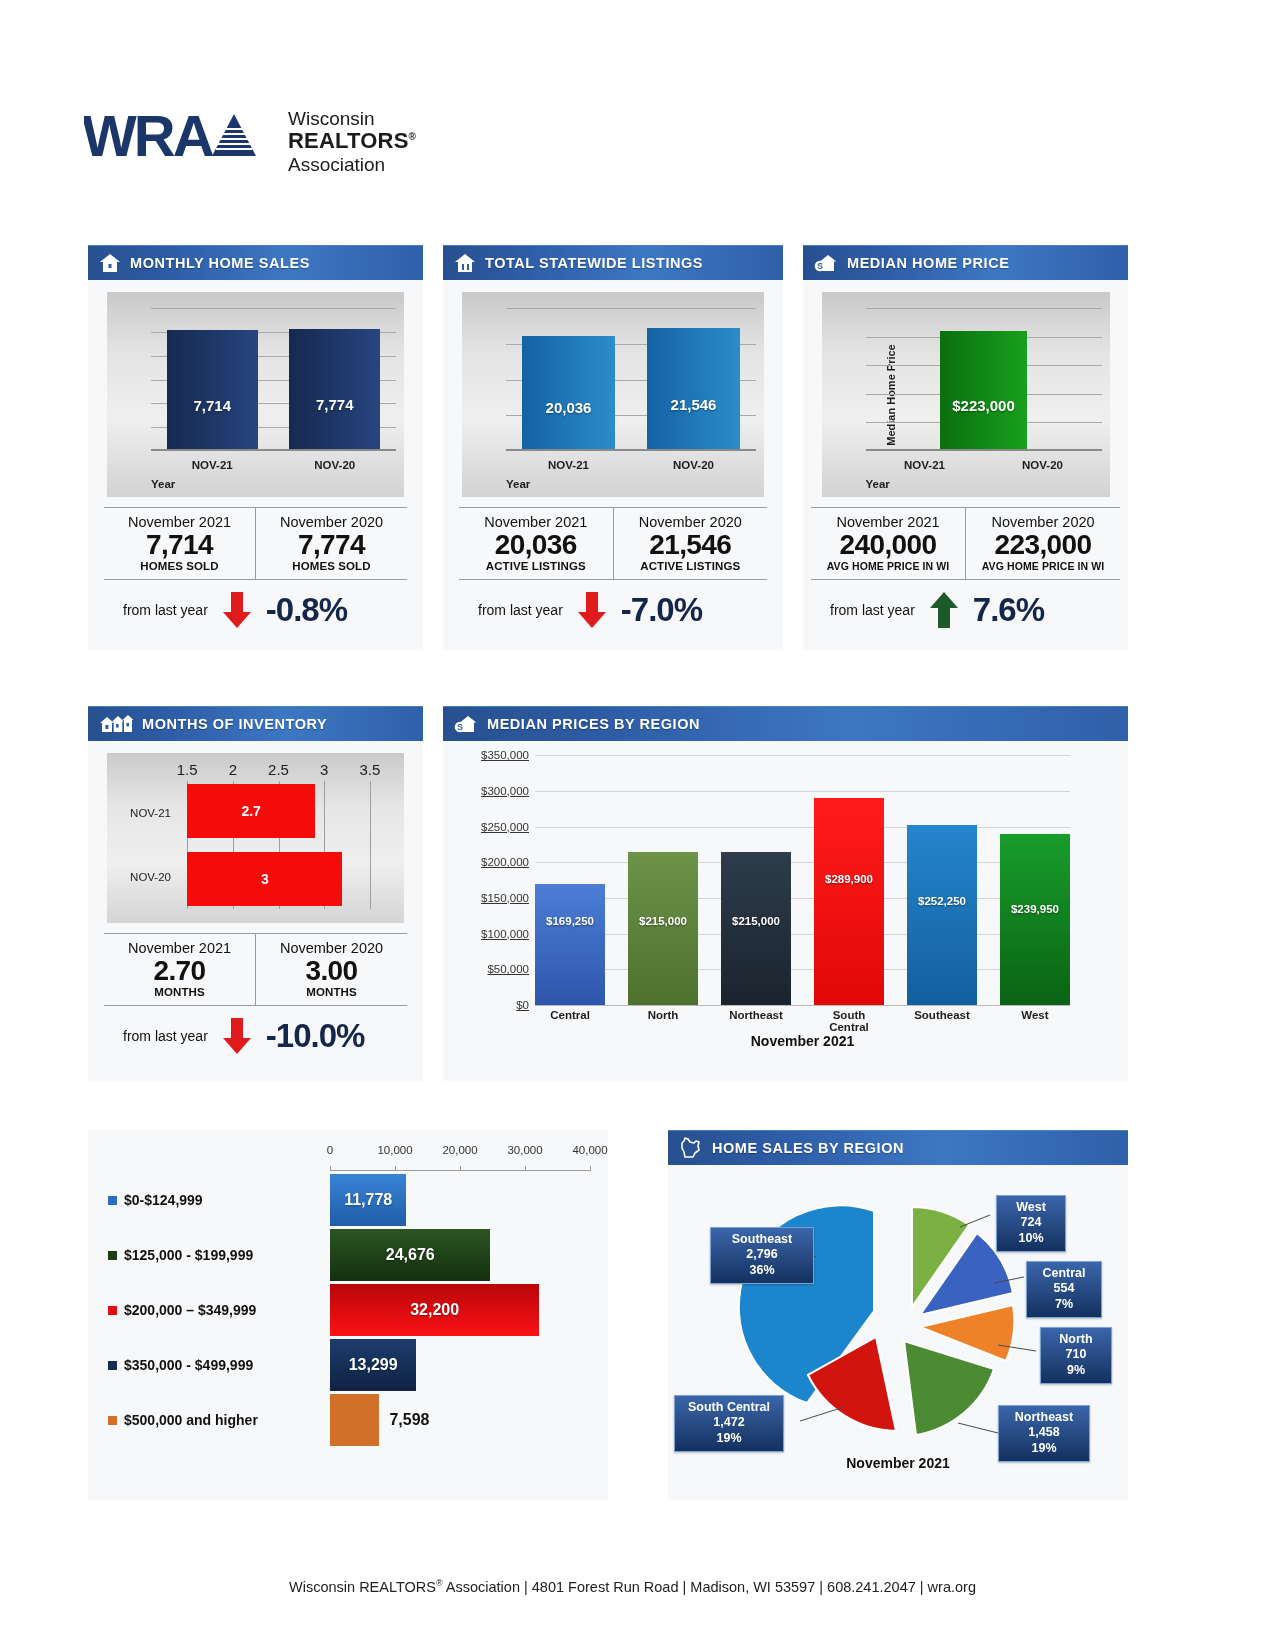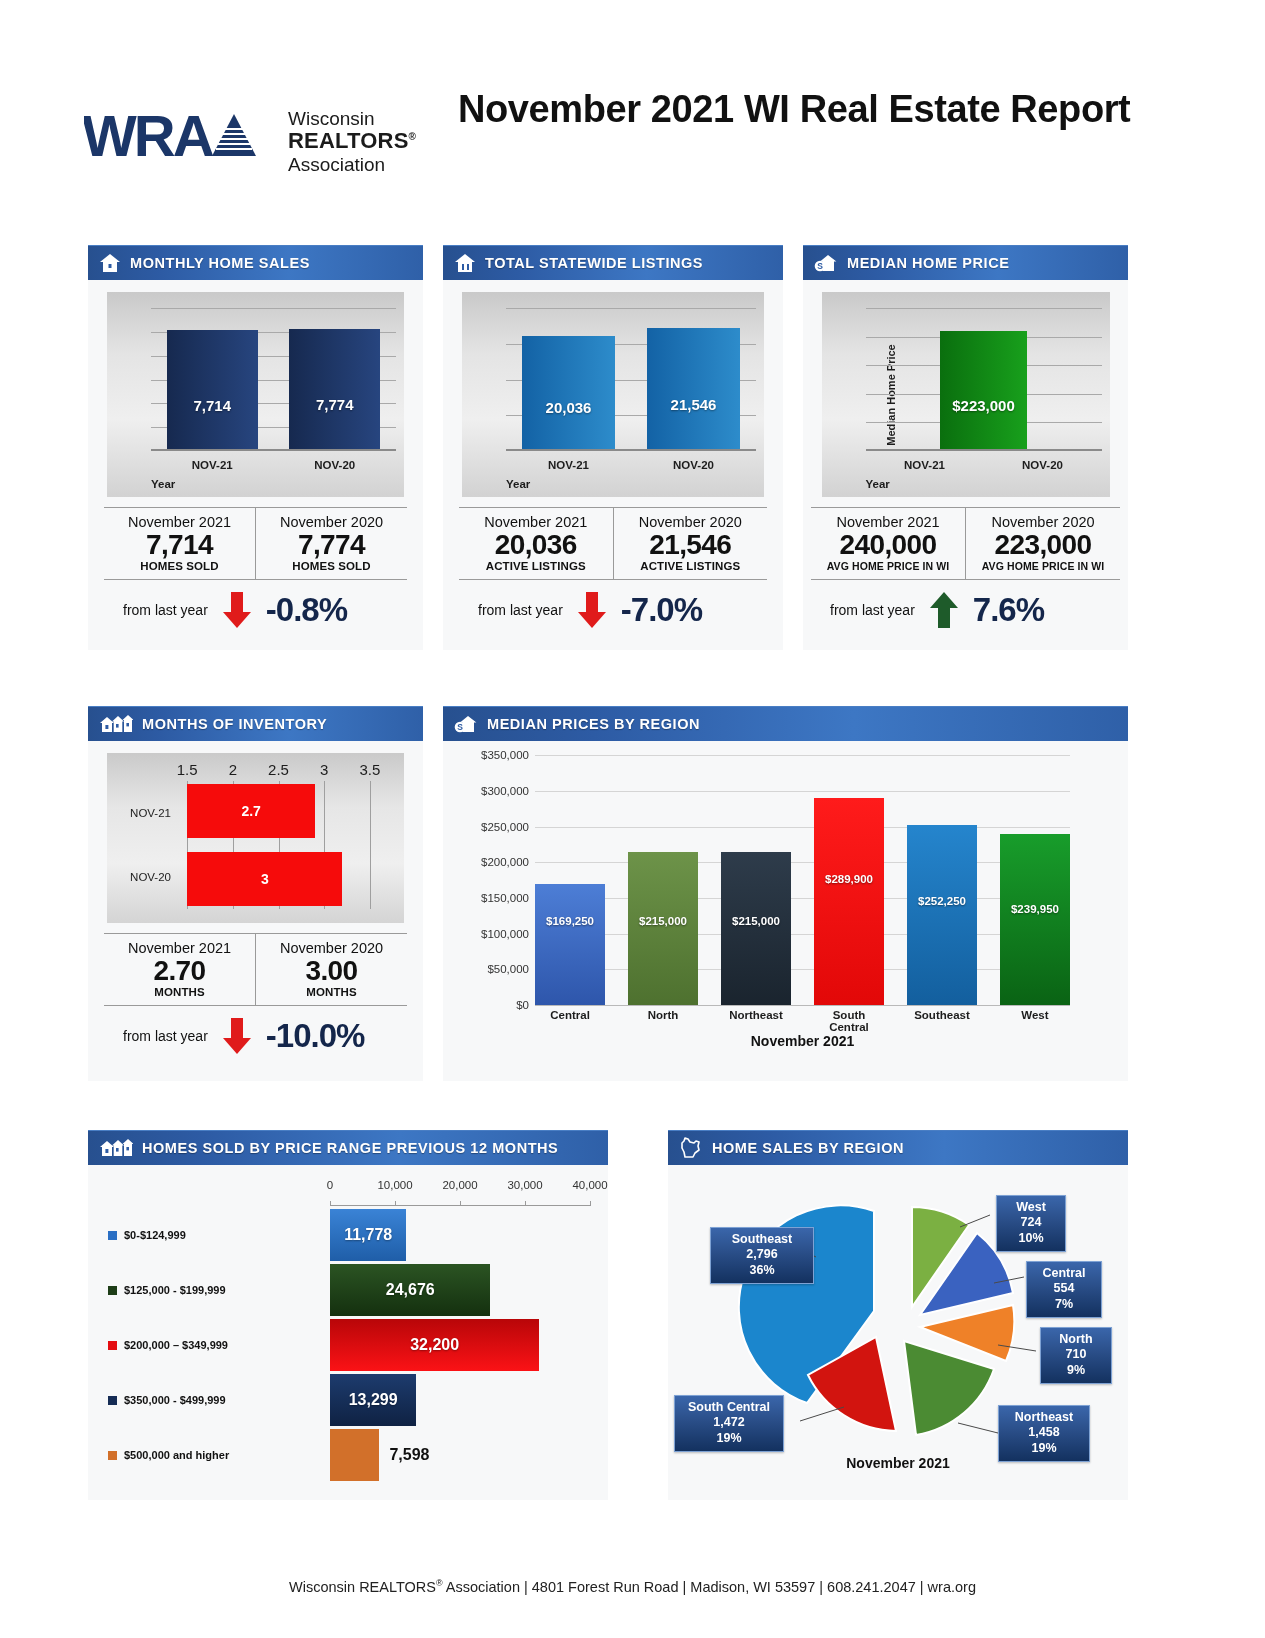--- a/index.html
+++ b/index.html
@@ -106,21 +106,21 @@
     position: absolute; left: 8px; width: 56px; top: 28px; bottom: 14px;
     display: flex; flex-direction: column; justify-content: center; gap: 14px;
   }
   .hc-ylabels div { height: 50px; display: flex; align-items: center; justify-content: flex-end;
     font-size: 11.5px; color: #1d1d1d; }
 
   
   .mpr-body { position: relative; height: 330px; }
   .mpr-ylab { position: absolute; left: 14px; top: 14px; width: 72px; height: 250px; }
   .mpr-ylab span { position: absolute; right: 0; transform: translateY(-50%);
-    font-size: 11.5px; color: #333; white-space: nowrap; }
+    font-size: 11.5px; color: #333; white-space: nowrap; text-decoration: underline; }
   .mpr-plot { position: absolute; left: 92px; right: 58px; top: 14px; height: 250px; }
   .mpr-plot .grid { position: absolute; left: 0; right: 0; height: 1px; background: #d5d5d5; }
   .mpr-bars { position: absolute; inset: 0; display: flex; align-items: flex-end;
     justify-content: space-between; }
   .mpr-bar { width: 13.1%; position: relative; display: flex; align-items: center; justify-content: center; }
   .mpr-bar b { position: absolute; bottom: 78px; color: #fff; font-size: 11.5px; font-weight: bold;
     text-shadow: 0 1px 2px rgba(0,0,0,.45); white-space: nowrap; }
   .mpr-xlabels { position: absolute; left: 92px; right: 58px; top: 268px;
     display: flex; justify-content: space-between; }
   .mpr-xlabels span { width: 13.1%; text-align: center; font-size: 11.5px; font-weight: bold; color: #1d1d1d; }
@@ -131,21 +131,21 @@
   .hspr-body { position: relative; height: 330px; }
   .hspr-ticks { position: absolute; left: 242px; right: 18px; top: 14px; height: 20px; }
   .hspr-ticks span { position: absolute; transform: translateX(-50%); font-size: 11.5px; color: #333; }
   .hspr-axis { position: absolute; left: 242px; right: 18px; top: 40px; height: 1px; background: #9a9a9a; }
   .hspr-axis i { position: absolute; top: -4px; width: 1px; height: 5px; background: #9a9a9a; }
   .hspr-rows { position: absolute; left: 0; right: 18px; top: 44px; bottom: 8px; }
   .hspr-row { height: 52px; margin-bottom: 3px; position: relative; display: flex; align-items: center; }
   .hspr-legend { width: 242px; display: flex; align-items: center; gap: 7px;
     padding-left: 20px; flex: 0 0 242px; }
   .hspr-legend i { width: 9px; height: 9px; flex: 0 0 9px; }
-  .hspr-legend span { font-size: 11px; font-weight: bold; color: #111; white-space: nowrap; }
+  .hspr-legend span { font-size: 14px; font-weight: bold; color: #111; white-space: nowrap; }
   .hspr-track { position: relative; flex: 1; height: 100%; }
   .hspr-bar { position: absolute; left: 0; top: 0; bottom: 0; display: flex;
     align-items: center; justify-content: center; }
   .hspr-bar b { color: #fff; font-size: 16px; font-weight: bold; text-shadow: 0 1px 2px rgba(0,0,0,.35); }
   .hspr-bar b.out { position: absolute; left: calc(100% + 10px); color: #111; text-shadow: none; }
 
   
   .pie-body { position: relative; height: 330px; }
   .pie-wrap { position: absolute; left: 0; top: 0; width: 100%; height: 300px; }
   .pie-cap { position: absolute; left: 0; right: 0; top: 290px; text-align: center;
@@ -179,21 +179,20 @@
           </g>
         </svg>
       </div>
       <div class="wra-sub">
         <div class="l1">Wisconsin</div>
         <div class="l2"><span>REALTORS</span><sup>®</sup></div>
         <div class="l3">Association</div>
       </div>
     </div>
     <div class="title-block">
-      <div class="main-title">November 2021 WI Real Estate Report</div>
     </div>
   </div>
 
   <div class="card" style="left:88px; top:245px; width:335px; height:405px;">
     <div class="card-head">
       <span class="ico">
         <svg width="22" height="20" viewBox="0 0 22 20">
             <path d="M11 1 1 9h3v10h14V9h3z" fill="#fff"></path>
             <rect x="9.5" y="11" width="3" height="4" fill="#2d5ba4"></rect>
           </svg>
@@ -493,33 +492,20 @@
         <span>Northeast</span>
         <span>South Central</span>
         <span>Southeast</span>
         <span>West</span>
       </div>
       <div class="mpr-xtitle">November 2021</div>
     </div>
   </div>
 
   <div class="card" style="left:88px; top:1130px; width:520px; height:370px;">
-    <div class="card-head">
-      <span class="ico">
-        <svg width="34" height="20" viewBox="0 0 34 20">
-          <path d="M8 3 1 9h2v9h10V9h2z" fill="#fff"></path>
-          <path d="M19 2 13 7.5h1.7V18h8.6V7.5H25z" fill="#fff"></path>
-          <path d="M29 1 23.5 6h1.5v12h8V6h1.5z" fill="#fff"></path>
-          <rect x="6.4" y="11" width="3" height="4" fill="#2d5ba4"></rect>
-          <rect x="17" y="10" width="2.6" height="3.6" fill="#2d5ba4"></rect>
-          <rect x="27.4" y="9" width="2.6" height="3.4" fill="#2d5ba4"></rect>
-        </svg>
-      </span>
-      <span class="title">HOMES SOLD BY PRICE RANGE PREVIOUS 12 MONTHS</span>
-    </div>
     <div class="hspr-body">
       <div class="hspr-ticks">
         <span style="left:0%">0</span>
         <span style="left:25%">10,000</span>
         <span style="left:50%">20,000</span>
         <span style="left:75%">30,000</span>
         <span style="left:100%">40,000</span>
       </div>
       <div class="hspr-axis">
         <i style="left:0%"></i>

